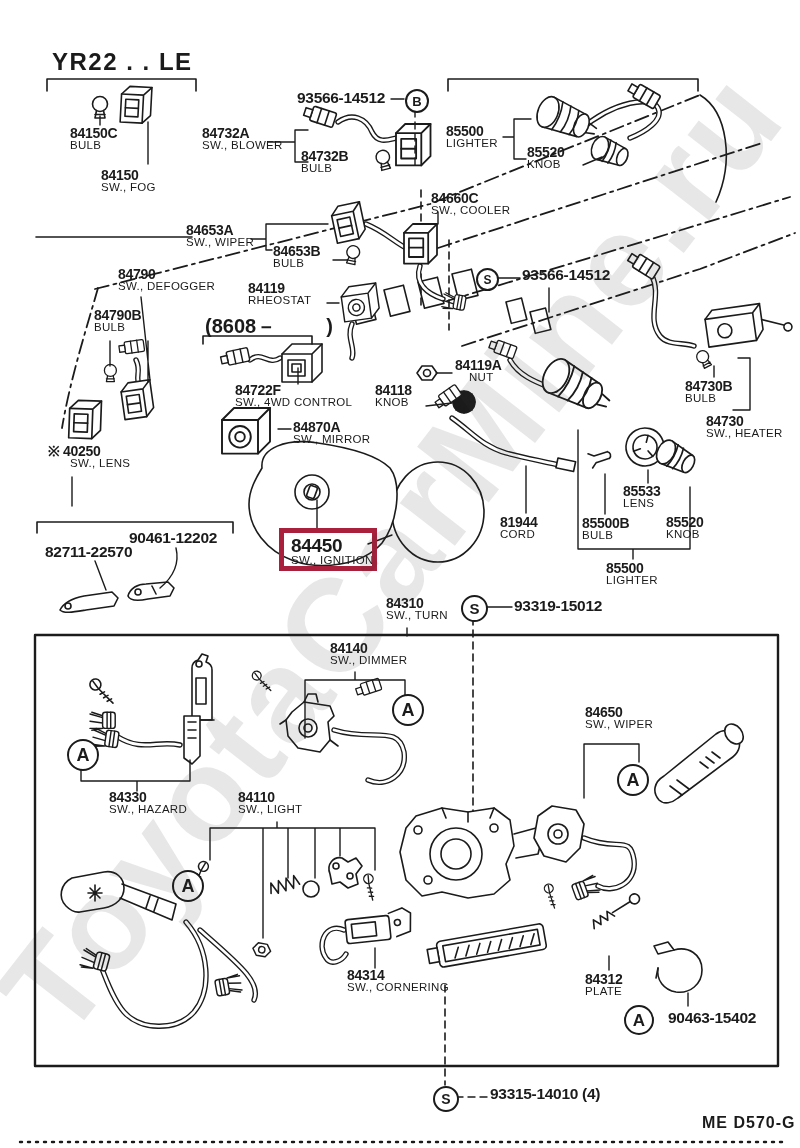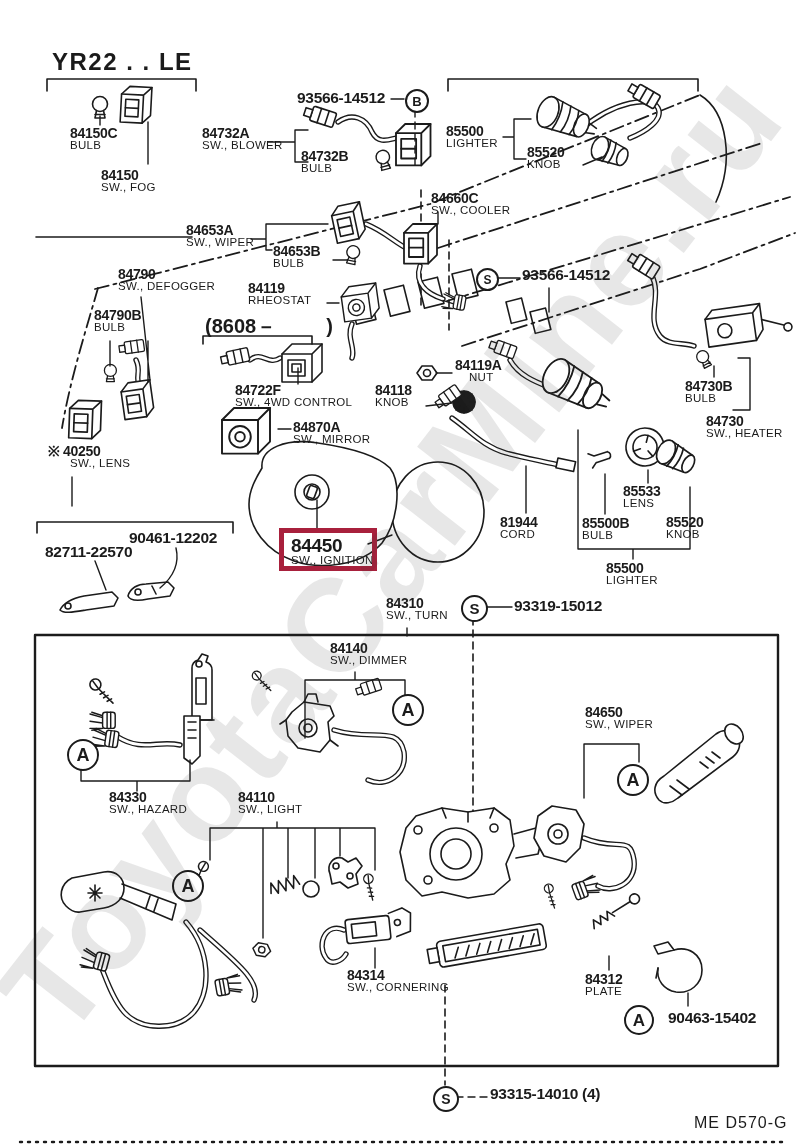--- a/index.html
+++ b/index.html
@@ -23,21 +23,21 @@
   .pn.sm{font-size:15.5px;}
   .pd{font-size:11.5px;font-weight:normal;letter-spacing:0.3px;}
   .hdr{position:absolute;z-index:3;font-size:24px;font-weight:bold;letter-spacing:1.5px;white-space:pre;}
   .note{position:absolute;z-index:3;font-size:20px;font-weight:bold;white-space:pre;}
   .co{position:absolute;z-index:3;border:2.2px solid #1b1b1b;border-radius:50%;background:#fff;
       display:flex;align-items:center;justify-content:center;font-weight:bold;line-height:1;}
   #hl{position:absolute;z-index:4;border:5px solid #a8203c;}
   #wm{position:absolute;z-index:5;left:-30px;top:970px;transform:rotate(-52deg);transform-origin:0 0;
       font-size:132px;font-weight:bold;color:rgba(60,60,60,0.12);white-space:nowrap;pointer-events:none;
       letter-spacing:4px;}
-  .code{position:absolute;z-index:3;font-size:16px;font-weight:normal;letter-spacing:1px;}
+  .code{position:absolute;z-index:3;font-size:16px;font-weight:bold;letter-spacing:1px;margin-left:8px;}
 </style>
 </head>
 <body>
 
 <div id="stage">
 
 <svg id="art" width="800" height="1148" viewBox="0 0 800 1148">
   <defs>
     <g id="bulbS">
           <circle cx="8" cy="8" r="7.5" class="fw"></circle>

